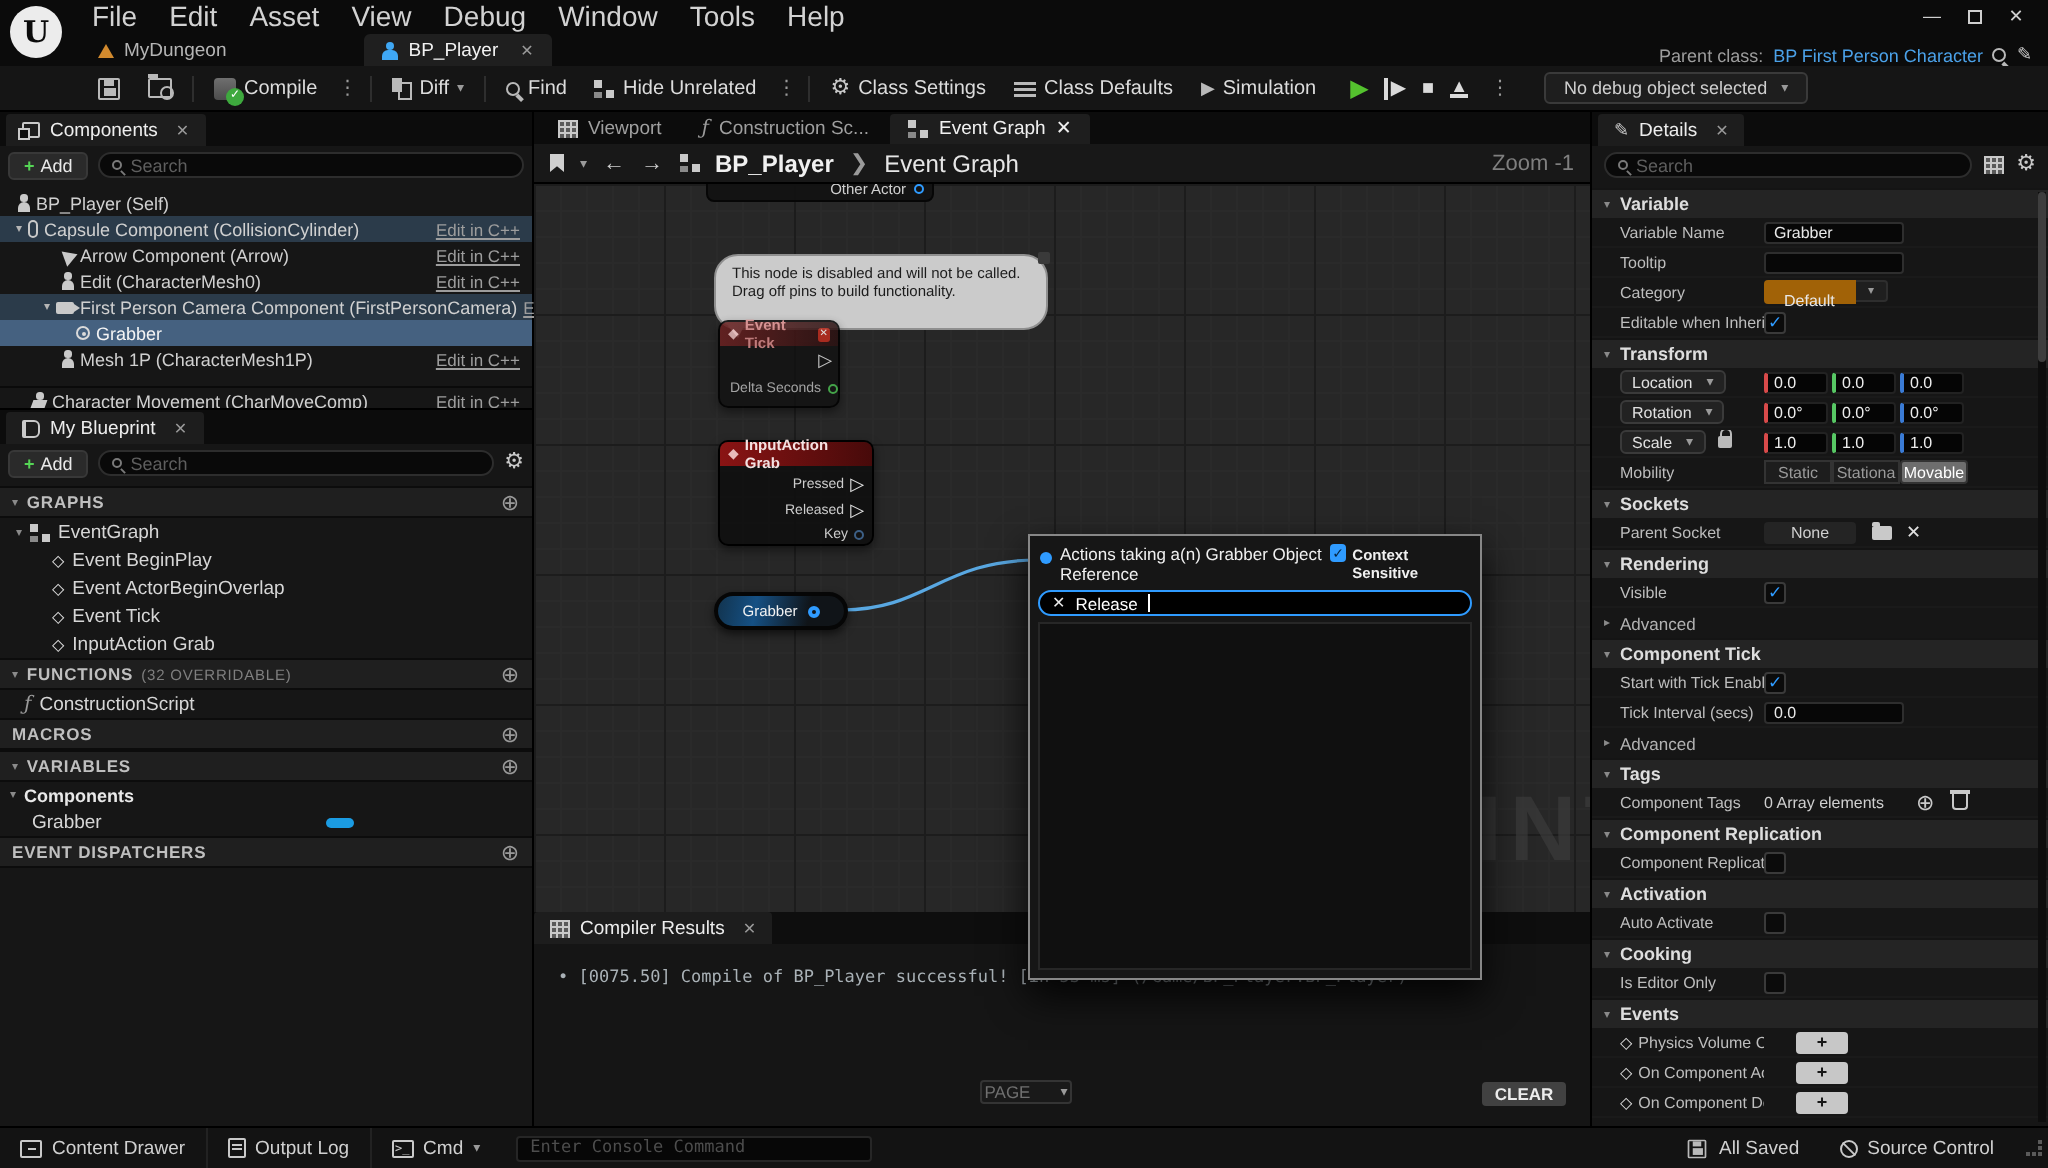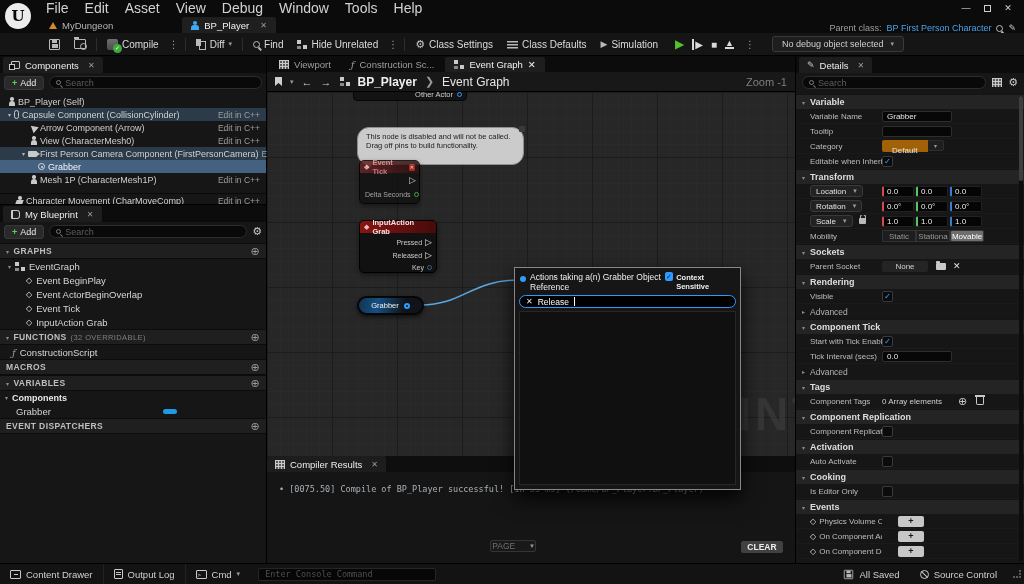--- a/index.html
+++ b/index.html
@@ -76,21 +76,21 @@
   .i-book{width:9px;height:9px;border:1px solid #c9c9c9;border-radius:1px 3px 3px 1px;border-left:2px solid #c9c9c9}
   .i-pencil{color:#c9c9c9;font-size:9px}
   
   #components{left:0;top:56px;width:267px;height:148px;background:#161616;border-right:1px solid #000}
   #comp-tree{padding-top:3px}
   .crow{height:13px;display:flex;align-items:center;font-size:9px;color:#d0d0d0;padding-right:6px;gap:3px;white-space:nowrap}
   .crow.anc{background:#2b3b4a}
   .crow.sel{background:#456180;color:#f4f4f4}
   .crow.gap{margin-top:7px;border-top:1px solid #0a0a0a;padding-top:1px}
   .crow .tri{color:#b5b5b5;font-size:6px}
-  .editlink{margin-left:auto;color:#9d9d9d;font-size:8.5px}
+  .editlink{margin-left:auto;color:#9d9d9d;text-decoration:underline;font-size:8.5px}
   .ci{flex:none;display:inline-block}
   .i-person{width:7px;height:9px;position:relative}
   .i-person::before{content:'';position:absolute;left:2px;top:0;width:3.5px;height:3.5px;border-radius:50%;background:#c9c9c9}
   .i-person::after{content:'';position:absolute;left:0.5px;top:4px;width:6px;height:5px;border-radius:3px 3px 0 0;background:#c9c9c9}
   .i-capsule{width:5px;height:9px;border:1px solid #c9c9c9;border-radius:3px}
   .i-arrow{width:0;height:0;border-top:4px solid transparent;border-bottom:4px solid transparent;border-right:7px solid #c9c9c9;transform:rotate(40deg)}
   .i-camera{width:9px;height:6px;background:#c9c9c9;border-radius:1px;position:relative}
   .i-camera::after{content:'';position:absolute;right:-3px;top:1px;width:0;height:0;border-top:2px solid transparent;border-bottom:2px solid transparent;border-left:3px solid #c9c9c9}
   .i-scene{width:7px;height:7px;border:1px solid #dadada;border-radius:50%;position:relative}
   .i-scene::after{content:'';position:absolute;left:1.5px;top:1.5px;width:2px;height:2px;background:#dadada;border-radius:50%}
@@ -349,21 +349,21 @@
         <span class="clabel">Capsule Component (CollisionCylinder)</span>
         <span class="editlink">Edit in C++</span>
       </div>
       <div class="crow" style="padding-left: 30px;">
         <span class="ci i-arrow"></span>
         <span class="clabel">Arrow Component (Arrow)</span>
         <span class="editlink">Edit in C++</span>
       </div>
       <div class="crow" style="padding-left: 30px;">
         <span class="ci i-person"></span>
-        <span class="clabel">View (CharacterMesh0)</span>
+        <span class="clabel">Edit (CharacterMesh0)</span>
         <span class="editlink">Edit in C++</span>
       </div>
       <div class="crow anc" style="padding-left: 22px;">
         <span class="tri">▾</span>
         <span class="ci i-camera"></span>
         <span class="clabel">First Person Camera Component (FirstPersonCamera)</span>
         <span class="editlink">Edit in C++</span>
       </div>
       <div class="crow sel" style="padding-left: 38px;">
         <span class="ci i-scene"></span>

